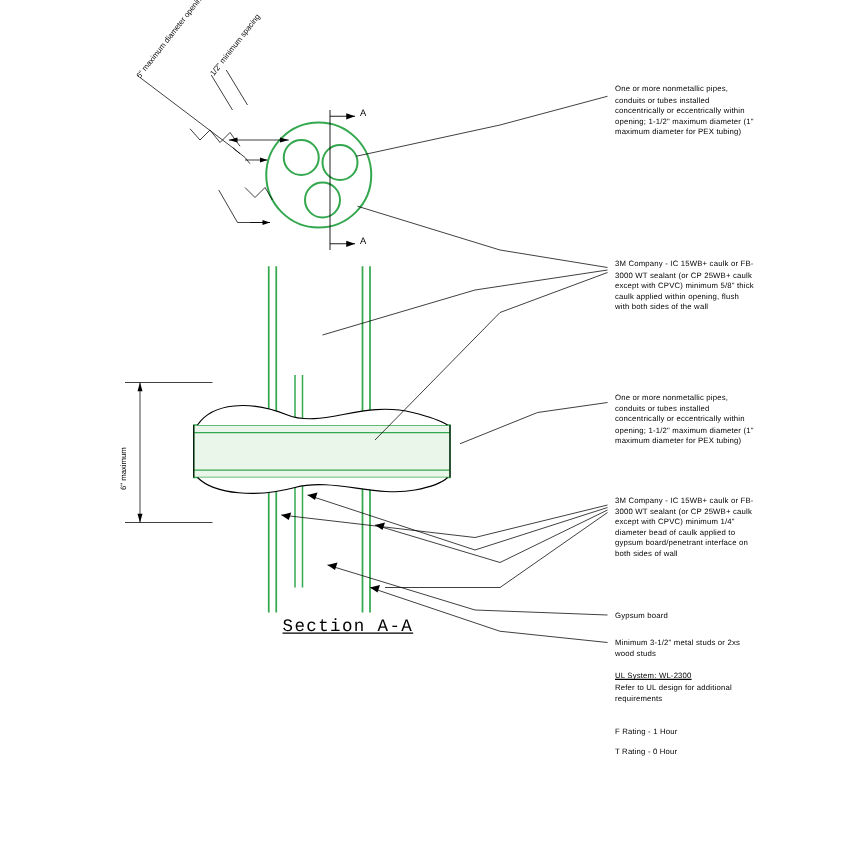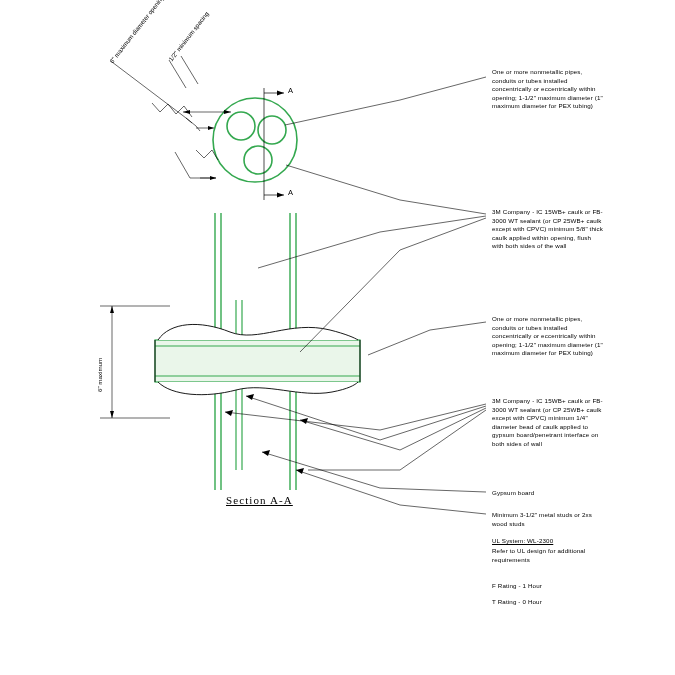--- a/index.html
+++ b/index.html
@@ -28,22 +28,22 @@
     font-size: 6.2px;
     line-height: 8.6px;
     color: #000000;
     letter-spacing: 0.15px;
   }
   .note-ul {
     text-decoration: underline;
   }
   .caption {
     position: absolute;
-    font-family: Liberation Serif, serif;
-    font-size: 11px;
+    font-family: Liberation Mono, monospace;
+    font-size: 14px;
     letter-spacing: 1.1px;
     color: #000000;
     text-decoration: underline;
   }
   .rot-label {
     position: absolute;
     font-family: "Liberation Sans", sans-serif;
     font-size: 6.2px;
     color: #000000;
     white-space: nowrap;

